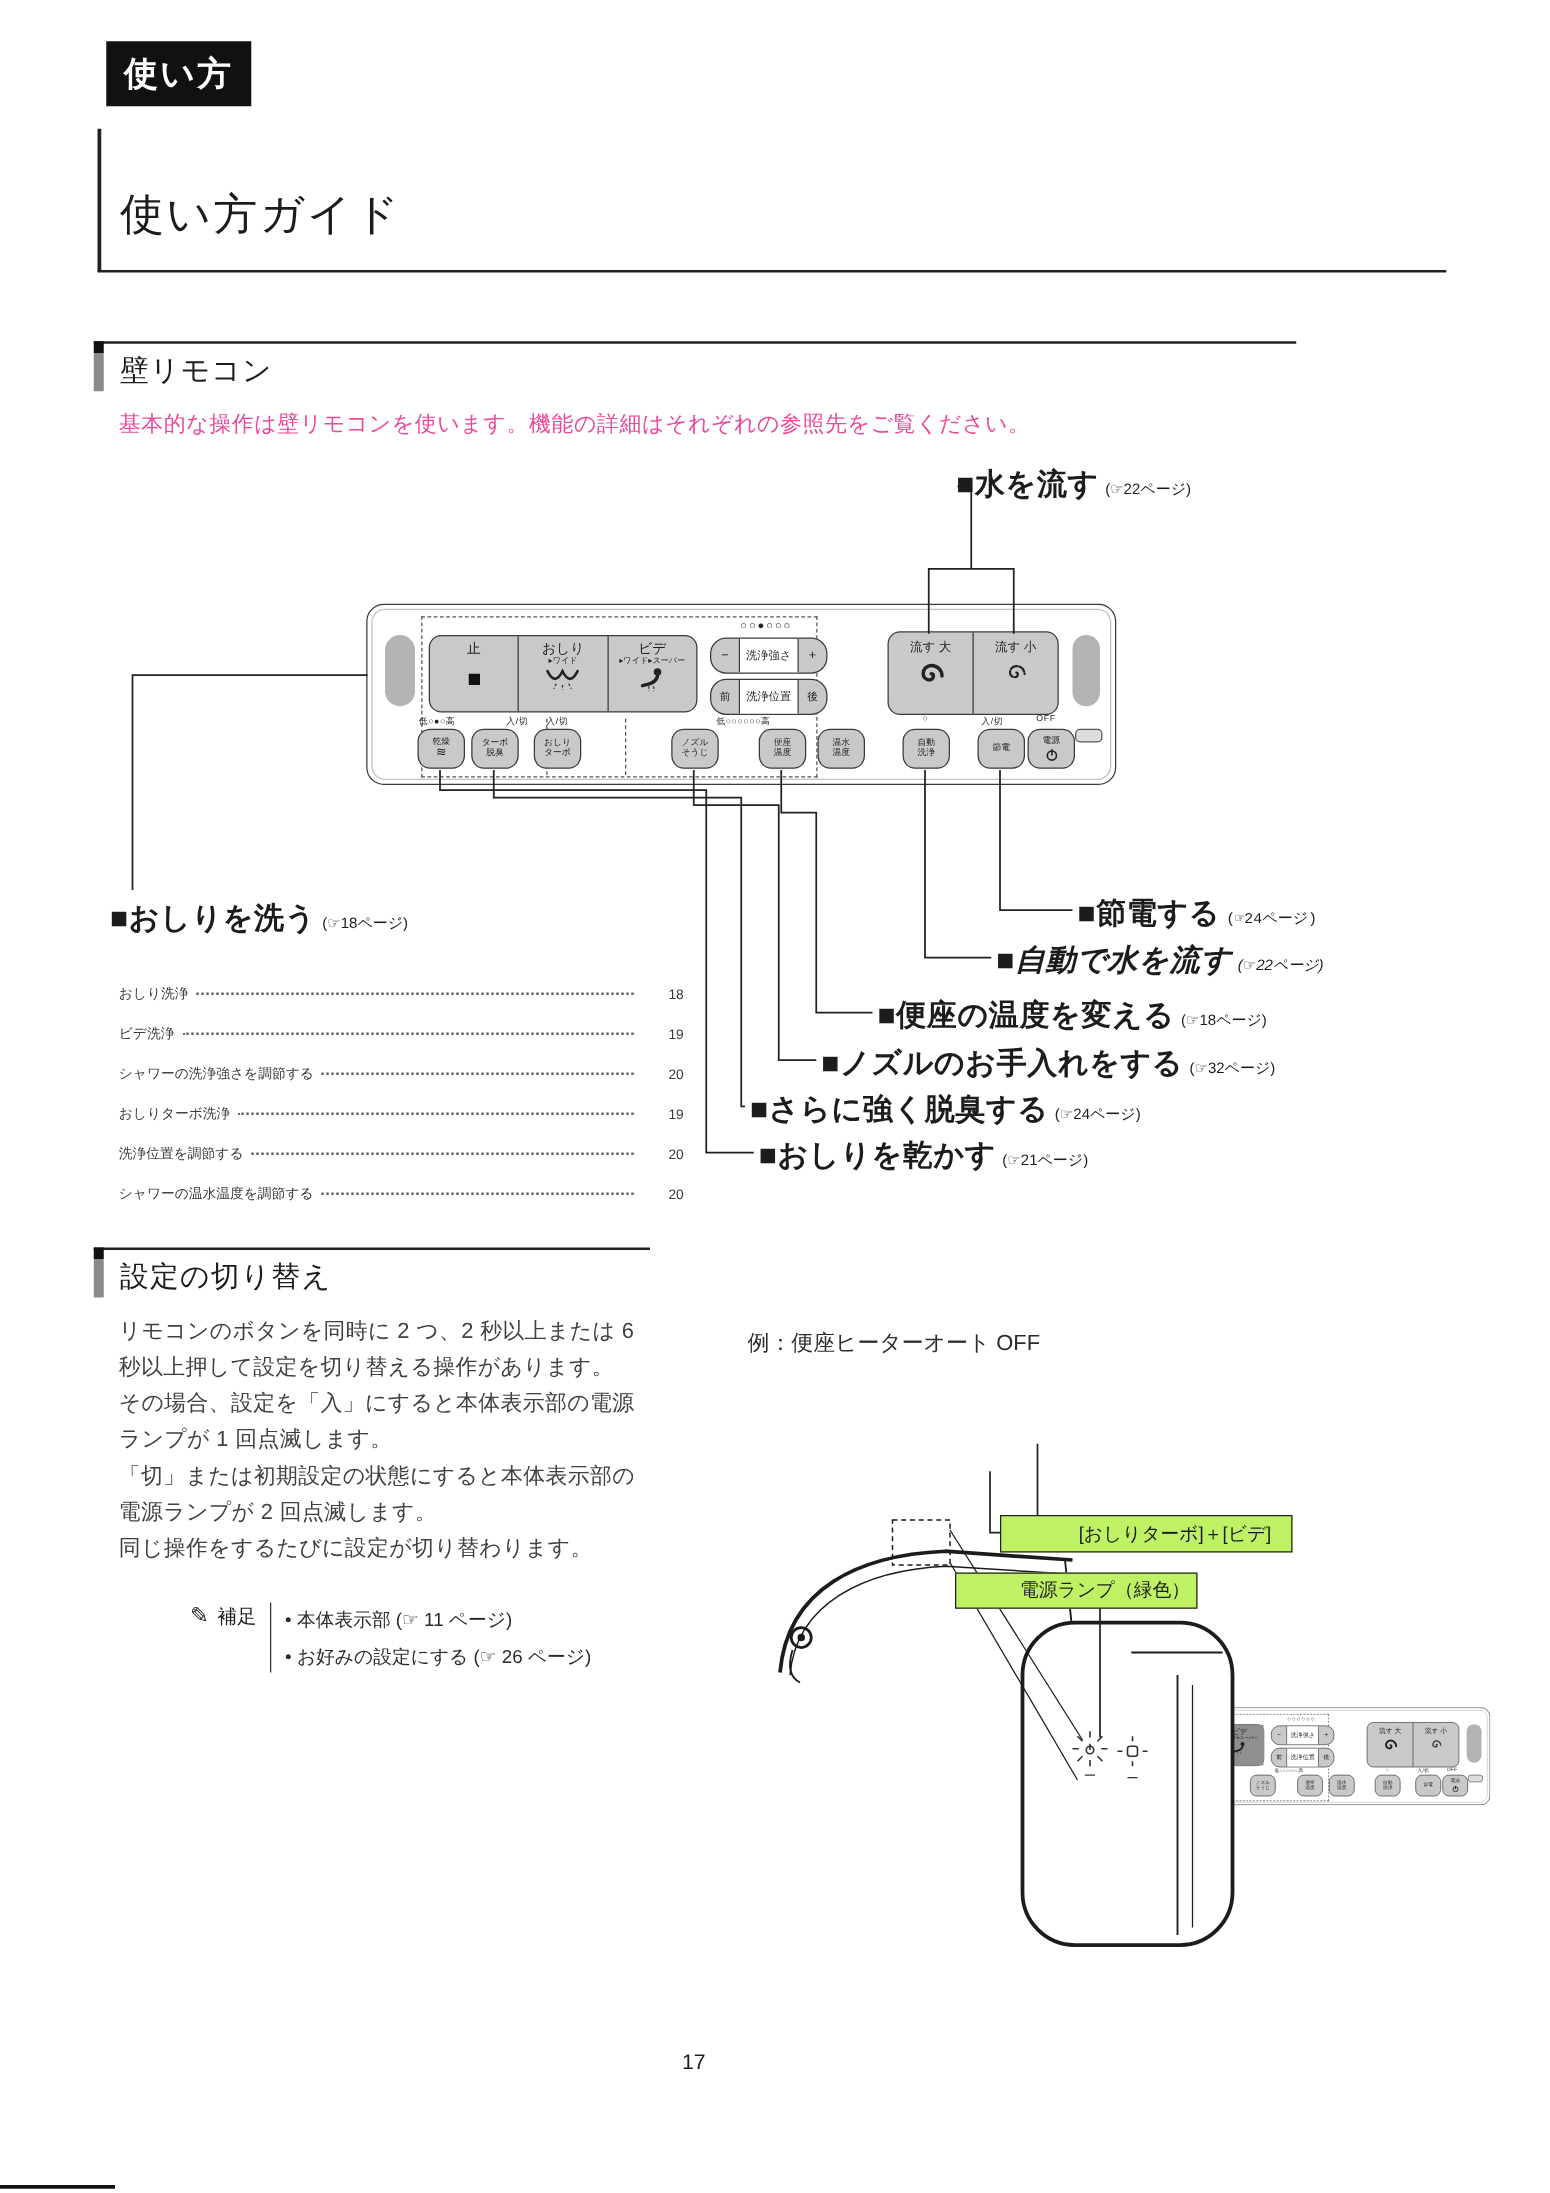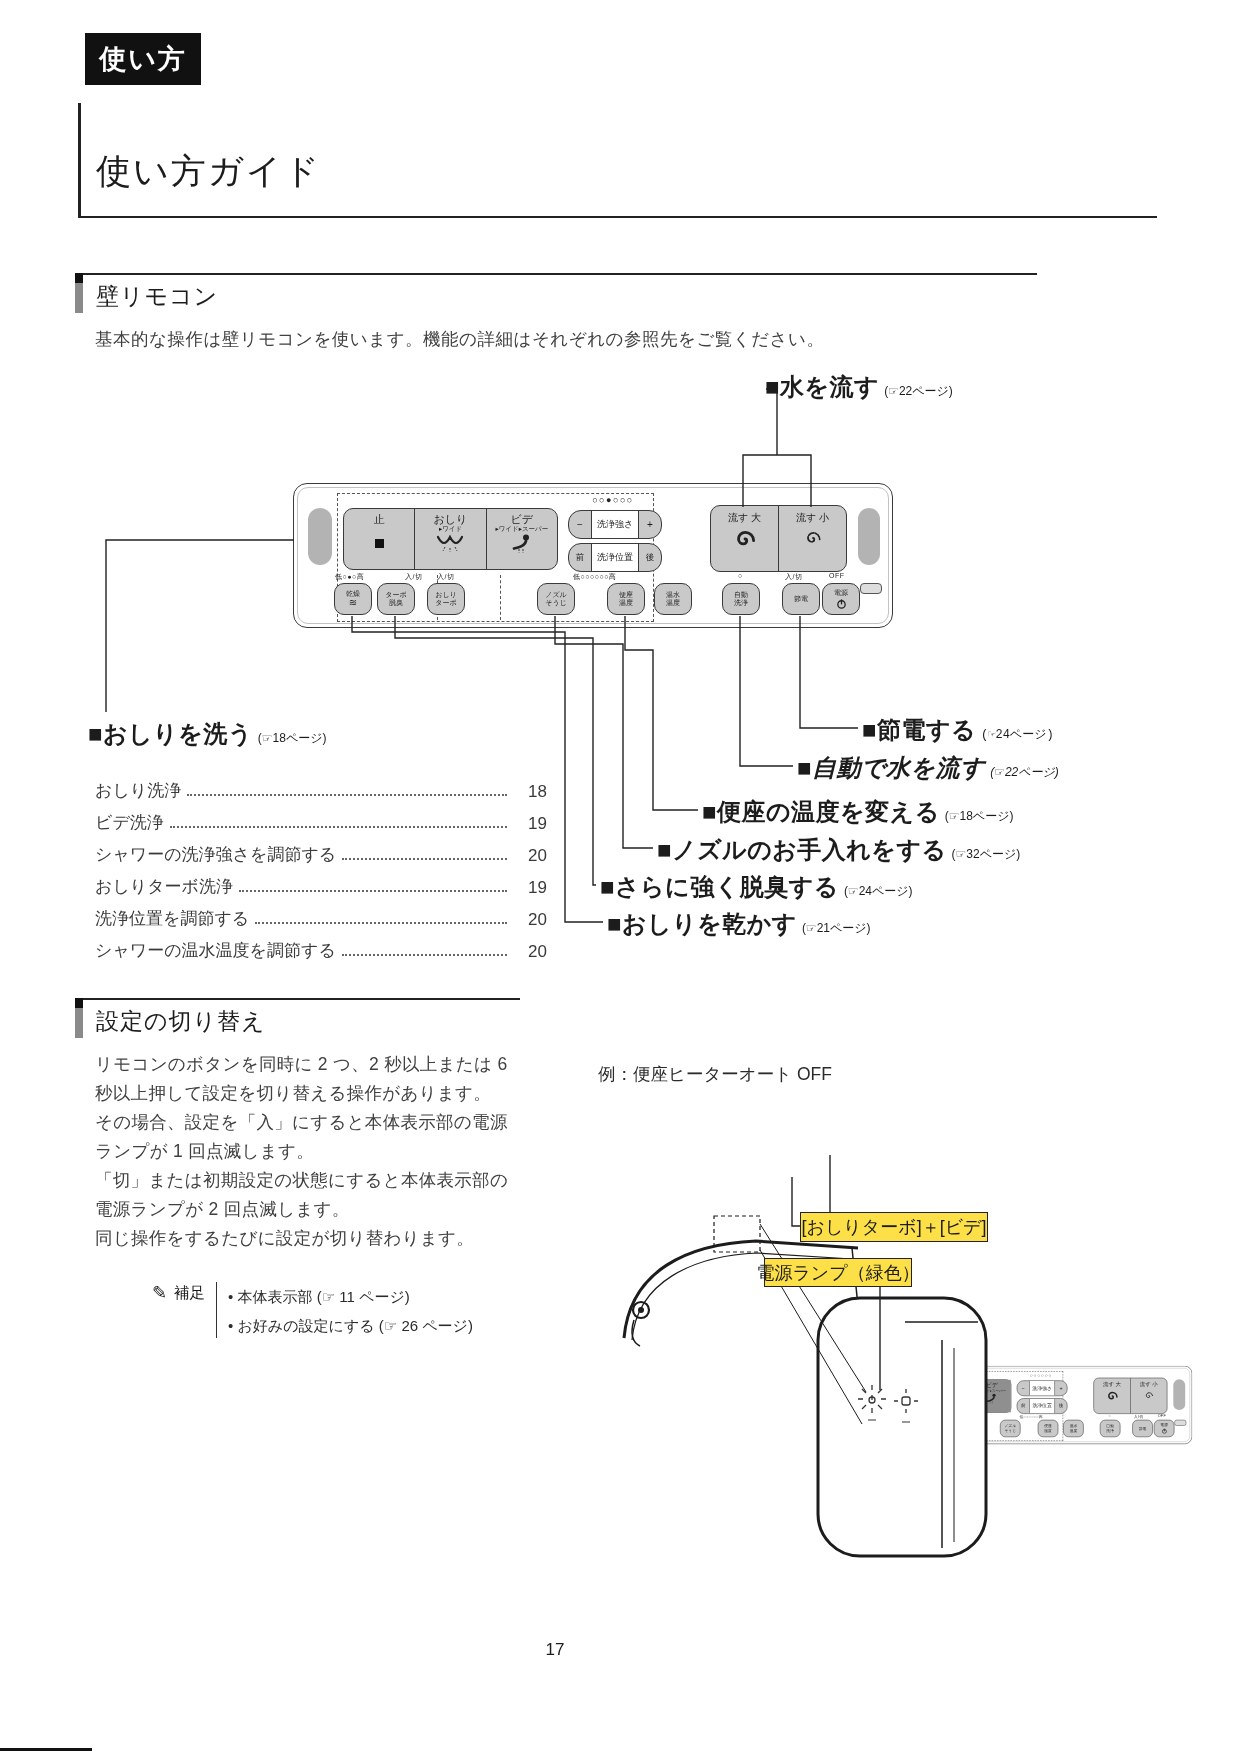--- a/index.html
+++ b/index.html
@@ -12,30 +12,30 @@
     font-size:27px;font-weight:bold;display:flex;align-items:center;justify-content:center;letter-spacing:2px;z-index:4;}
   #title-vline{left:78px;top:103px;width:3px;height:114px;background:#222;}
   #page-title{left:96px;top:148px;font-size:35px;font-weight:500;letter-spacing:2px;}
   #title-rule{left:78px;top:216px;width:1079px;height:2px;background:#222;}
 
   .sec-head{z-index:4;}
   .sec-rule{height:2px;background:#222;}
   .sec-bar{width:8px;height:40px;background:linear-gradient(180deg,#111 0 24%,#8a8a8a 24%);}
   .sec-title{font-size:23px;font-weight:500;letter-spacing:1px;}
 
-  #intro-text{left:95px;top:327px;font-size:17.5px;color:#404040;letter-spacing:.5px;}
+  #intro-text{left:95px;top:327px;font-size:17.5px;color:#ec4899;letter-spacing:.5px;}
 
   
   .callout{white-space:nowrap;z-index:4;}
   .callout .lbl{font-size:24px;font-weight:600;letter-spacing:.5px;}
   .callout .ref{font-size:12px;font-weight:400;margin-left:5px;text-align:right;}
 
   
   #toc{left:95px;top:770px;width:452px;z-index:4;}
-  .toc-row{display:flex;align-items:flex-end;height:32px;font-size:17px;color:#3a3a3a;}
+  .toc-row{display:flex;align-items:flex-end;height:32px;font-size:11px;color:#3a3a3a;}
   .toc-row .t-label{white-space:nowrap;}
   .toc-row .t-dots{flex:1;border-bottom:2px dotted #666;margin:0 6px 6px 6px;min-width:12px;}
   .toc-row .t-page{width:34px;text-align:right;}
 
   
   .remote{width:600px;height:145px;z-index:2;}
   .r-body{position:absolute;inset:0;border:1.6px solid #3a3a3a;border-radius:14px;background:#fff;}
   .r-body:after{content:"";position:absolute;inset:3px;border:1px solid #c2c2c2;border-radius:11px;}
   .pill{position:absolute;background:#b3b3b3;border-radius:12px;}
   .dash-group{position:absolute;border:1.4px dashed #555;}
@@ -72,22 +72,22 @@
 
   
   #settings-body{left:95px;top:1050px;width:480px;font-size:17.5px;line-height:29px;
     color:#404040;white-space:pre-line;letter-spacing:.3px;z-index:4;}
   #note-block{left:152px;top:1282px;display:flex;align-items:flex-start;z-index:4;}
   #note-block .pencil{font-size:18px;margin-right:7px;}
   #note-block .note-label{font-size:15.5px;margin-top:1px;}
   #note-block .note-divider{border-left:1.5px solid #333;height:56px;margin:0 11px;}
   #note-block .note-lines{font-size:15px;line-height:1.95;color:#2b2b2b;}
   #example-title{left:598px;top:1062px;font-size:17.5px;color:#2b2b2b;z-index:4;}
-  .frame-box{border:1.6px solid #222;background:#fde047;display:flex;align-items:center;justify-content:center;
-    font-size:18px;z-index:4;white-space:nowrap;}
+  .frame-box{border:1.6px solid #222;background:#bef264;display:flex;align-items:center;justify-content:center;
+    font-size:15px;z-index:4;white-space:nowrap;padding-left:46px;}
   #combo-box{left:800px;top:1212px;width:186px;height:28px;}
   #lamp-box{left:764px;top:1258px;width:146px;height:27px;}
 
   #page-number{left:505px;top:1640px;width:100px;text-align:center;font-size:17px;z-index:4;}
   #corner-mark{left:0;top:1748px;width:92px;height:3px;background:#111;}
 
   svg.overlay{position:absolute;left:0;top:0;z-index:3;pointer-events:none;}
 </style>
 </head>
 <body>

